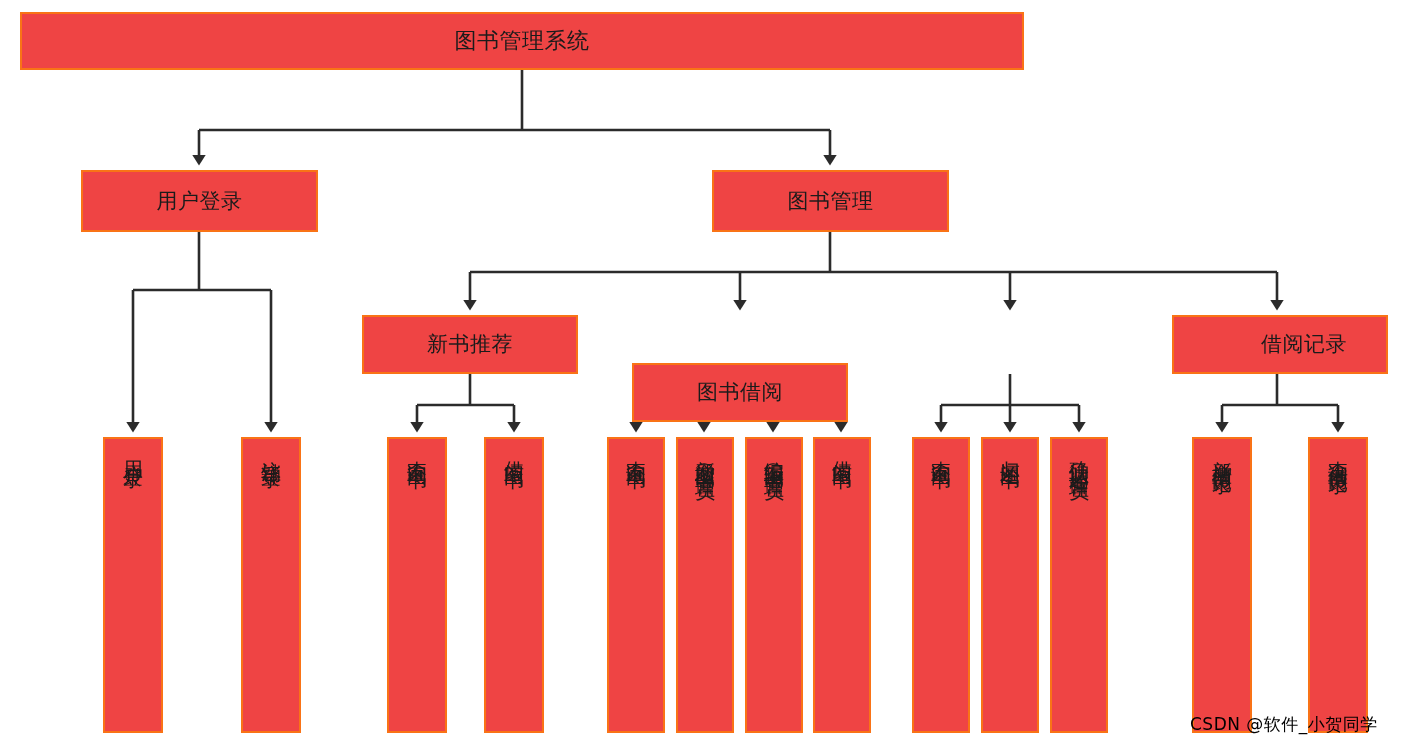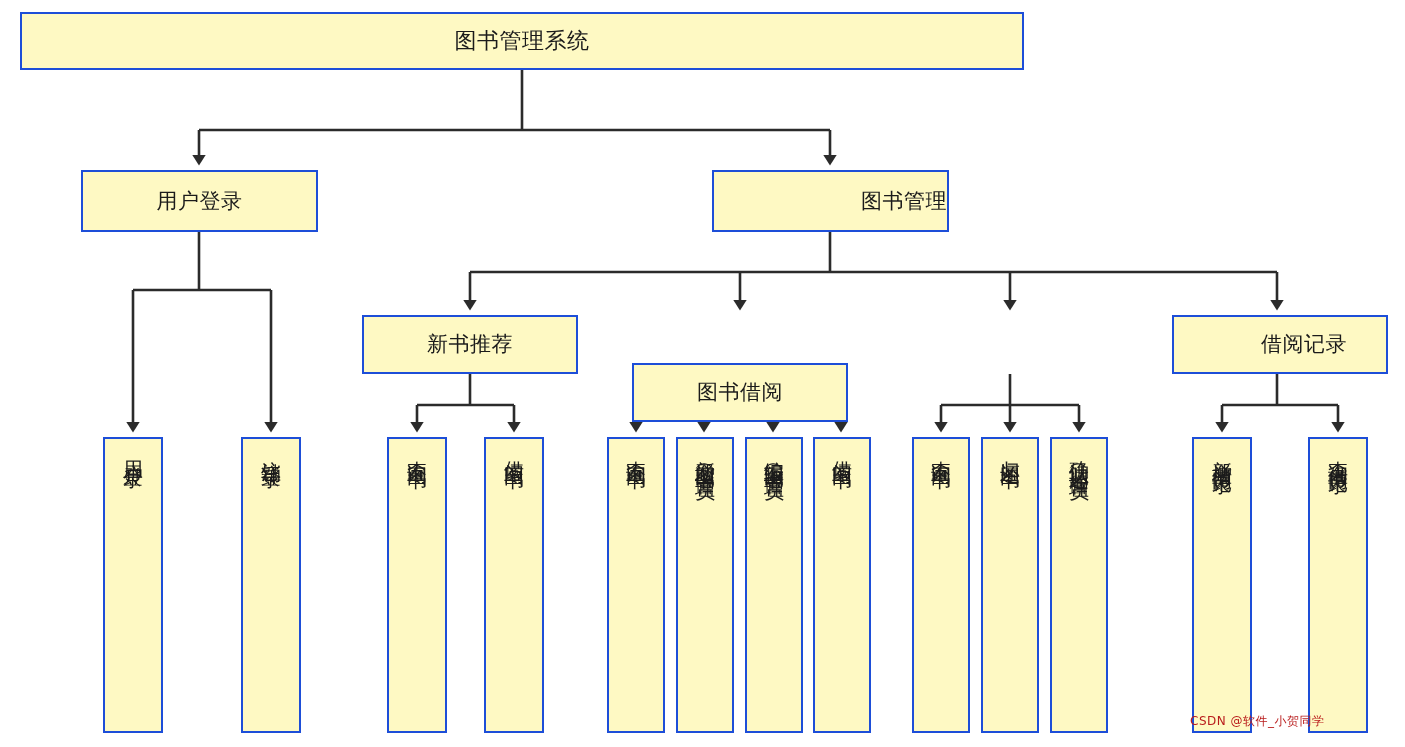--- a/index.html
+++ b/index.html
@@ -22,22 +22,22 @@
     position: absolute;
     left: 0;
     top: 0;
     width: 1405px;
     height: 747px;
     pointer-events: none;
   }
   .node {
     position: absolute;
     box-sizing: border-box;
-    border: 2px solid #1d4ed8;
-    background: #fef9c3;
+    border: 2px solid #f97316;
+    background: #ef4444;
     display: flex;
     align-items: center;
     justify-content: center;
     color: #1b1b1b;
   }
   .node .lbl {
     display: block;
     text-align: center;
     line-height: 1.18;
     letter-spacing: 0.5px;
@@ -58,22 +58,22 @@
   .node.vert .lbl {
     writing-mode: vertical-rl;
     text-orientation: upright;
     font-size: 20px;
     line-height: 1.05;
     letter-spacing: 3px;
     white-space: nowrap;
   }
   .watermark {
     position: absolute;
-    color: #b91c1c;
-    font-size: 12px;
+    color: #000000;
+    font-size: 17px;
     letter-spacing: 0.5px;
     white-space: nowrap;
     user-select: none;
   }
 </style>
 </head>
 <body>
 
 <div id="canvas">
 
@@ -128,21 +128,21 @@
   </svg>
 
   <div class="node horiz root" style="left:20px; top:12px; width:1004px; height:58px;">
     <span class="lbl">图书管理系统</span>
   </div>
 
   <div class="node horiz" style="left:81px; top:170px; width:237px; height:62px;">
     <span class="lbl">用户登录</span>
   </div>
 
-  <div class="node horiz" style="left:712px; top:170px; width:237px; height:62px;justify-content:flex-end;">
+  <div class="node horiz" style="left:712px; top:170px; width:237px; height:62px;">
     <span class="lbl">图书管理</span>
   </div>
 
   <div class="node horiz" style="left:362px; top:315px; width:216px; height:59px;">
     <span class="lbl">新书推荐</span>
   </div>
 
   <div class="node horiz" style="left:632px; top:315px; width:216px; height:59px;margin-top:48px;">
     <span class="lbl">图书借阅</span>
   </div>

